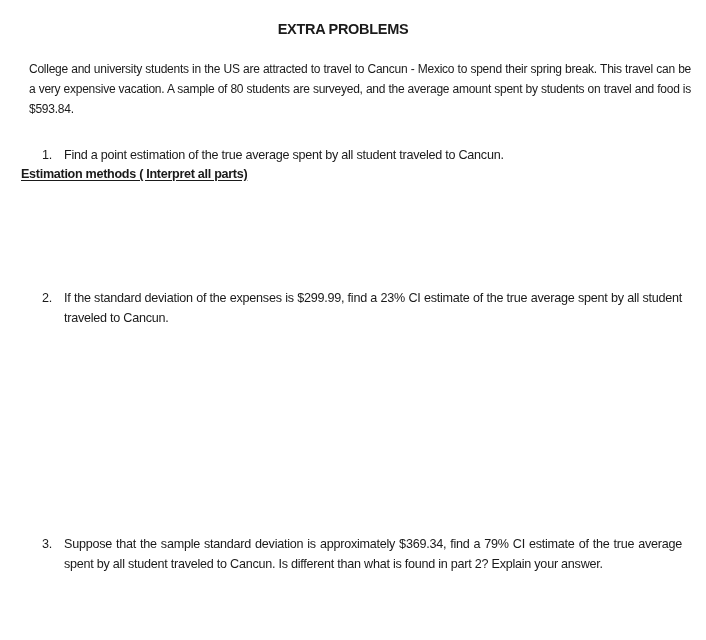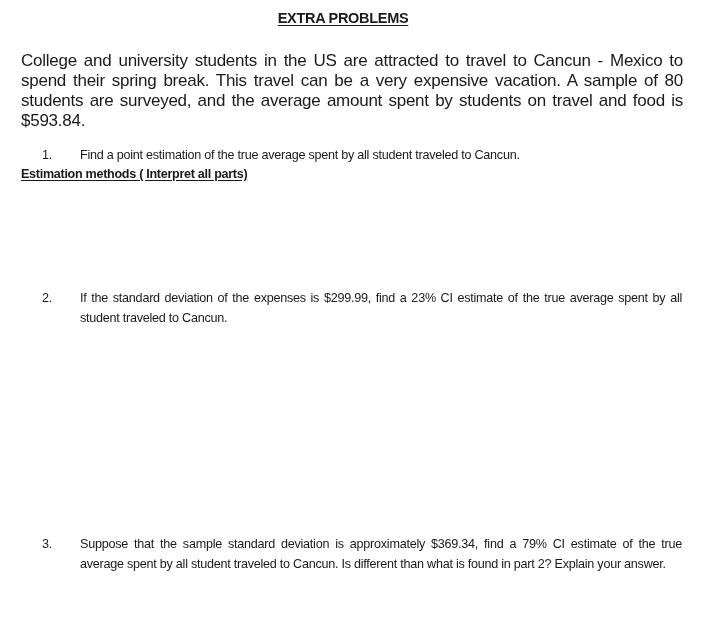--- a/index.html
+++ b/index.html
@@ -16,38 +16,37 @@
       color: #1a1a1a;
     }
     .page {
       position: absolute;
       left: 0; top: 0;
       width: 706px; height: 640px;
     }
     .title {
       position: absolute;
       left: 0; width: 686px;
-      top: 10px;
+      top: 21px;
       text-align: center;
       font-weight: bold;
       font-size: 14.5px;
       letter-spacing: -0.3px;
-      text-decoration: underline;
       text-underline-offset: 2px;
     }
     .intro {
       position: absolute;
       left: 21px;
       top: 51px;
       width: 662px;
-      font-size: 17px;
+      font-size: 12px;
       line-height: 20px;
       letter-spacing: -0.25px;
       text-align: justify;
-      margin: 0;
+      margin: 8px;
     }
     .section-heading {
       position: absolute;
       left: 21px;
       top: 119px;
       font-weight: bold;
       font-size: 12.6px;
       letter-spacing: -0.3px;
       text-decoration: underline;
       text-underline-offset: 2px;
@@ -61,21 +60,21 @@
       line-height: 19.5px;
       letter-spacing: -0.25px;
     }
     .question .num {
       position: absolute;
       left: 0;
       top: 0;
     }
     .question .text {
       display: block;
-      margin-left: 38px;
+      margin-left: 22px;
       text-align: justify;
     }
     .q1 { top: 146px; }
     .q2 { top: 289px; }
     .q3 { top: 535px; }
   </style>
 </head>
 <body>
 
 <div class="page">

